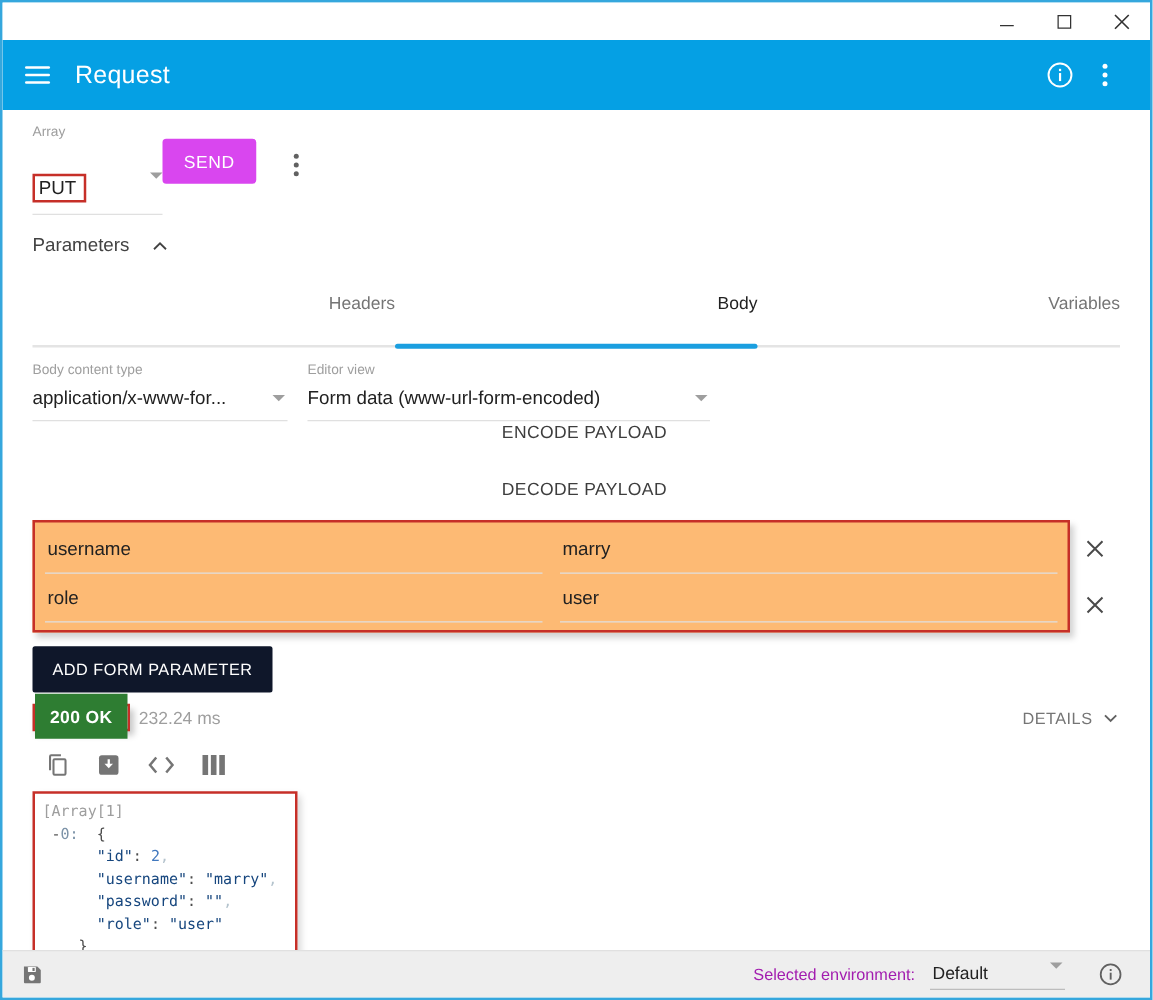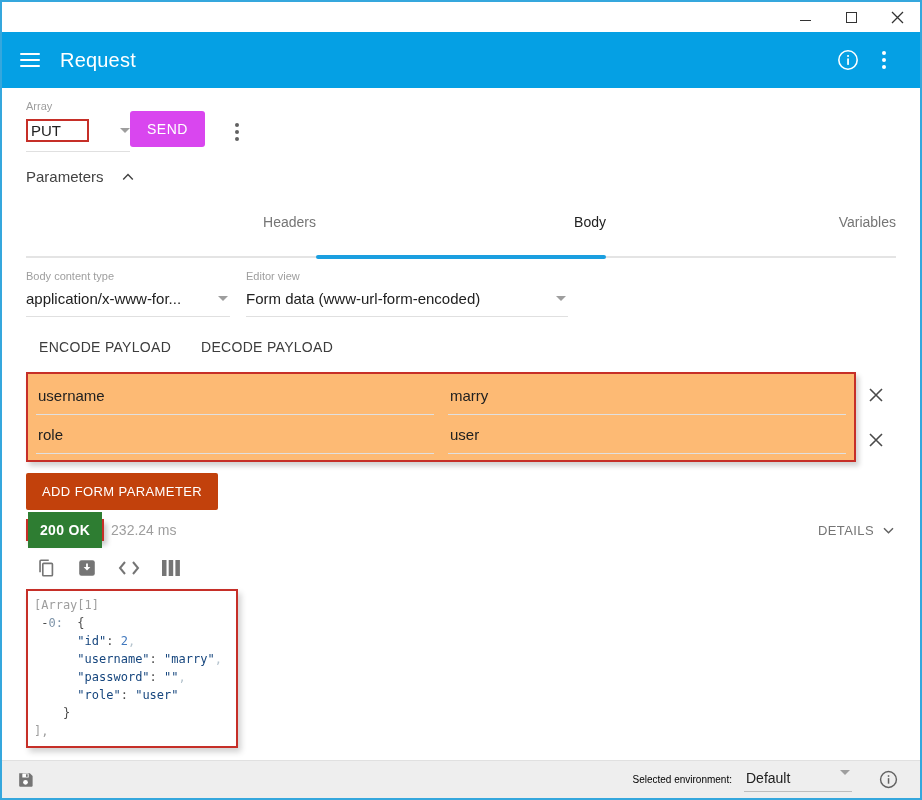--- a/index.html
+++ b/index.html
@@ -26,51 +26,51 @@
   .icon-btn { width: 36px; height: 36px; display: flex; align-items: center; justify-content: center; cursor: pointer; }
   .kebab { display: flex; flex-direction: column; gap: 3px; }
   .kebab i { width: 4px; height: 4px; border-radius: 50%; background: #fff; }
   .kebab.gray i { background: #616161; }
   
   .content { flex: 1 1 auto; padding: 12px 24px 0; overflow: hidden; }
   .field-label { font-size: 11px; color: #9e9e9e; margin-bottom: 7px; }
   .request-row { display: flex; align-items: flex-start; }
   .method-field { width: 104px; flex: 0 0 auto; }
   .method-value { display: flex; align-items: center; justify-content: space-between; border-bottom: 1px solid #e0e0e0; padding-bottom: 9px; cursor: pointer; }
-  .redbox-inline { border: 2px solid #c62f28; padding: 1px 26px 1px 3px; font-size: 15px; }
+  .redbox-inline { border: 2px solid #c62f28; padding: 1px 6px 1px 3px; font-size: 15px; margin-top: 20px; }
   .tri-down { width: 0; height: 0; border-left: 5px solid transparent; border-right: 5px solid transparent; border-top: 5px solid #9e9e9e; }
   .url-field { flex: 1 1 auto; margin-left: 28px; margin-right: 20px; }
   .url-value { display: flex; align-items: center; border-bottom: 1px solid #e0e0e0; padding-bottom: 7px; font-size: 15px; cursor: text; }
   .url-id-box { border: 2px solid #c62f28; padding: 0 3px; margin-left: 1px; }
   .url-chevron { margin-left: auto; }
   .send-btn { margin-top: 11px; background: #d946ef; color: #fff; border: none; border-radius: 3px; font-size: 14px; padding: 10px 17px; letter-spacing: 0.5px; cursor: pointer; font-family: inherit; }
   .req-kebab { margin-left: 14px; margin-top: 14px; }
   .params-toggle { margin-top: 16px; display: flex; align-items: center; gap: 16px; font-size: 15px; color: #424242; cursor: pointer; width: 140px; }
   
   .tabs { margin-top: 18px; display: flex; border-bottom: 2px solid #e4e4e4; }
   .tab { flex: 1; text-align: right; padding: 11px 0 26px; font-size: 14px; color: #757575; cursor: pointer; position: relative; }
   .tab.active { color: #212121; }
   .tab.active::after { content: ""; position: absolute; left: 0; right: 0; bottom: -3px; height: 4px; background: #1b9fe0; border-radius: 2px; }
   
   .selects-row { display: flex; gap: 16px; margin-top: 12px; }
   .select-field.ct { width: 204px; }
   .select-field.ev { width: 322px; }
   .select-value { display: flex; align-items: center; justify-content: space-between; border-bottom: 1px solid #e0e0e0; padding: 1px 2px 9px 0; font-size: 15px; color: #212121; cursor: pointer; white-space: nowrap; }
   
-  .payload-actions { margin-top: 22px; display: flex; gap: 30px; padding-left: 13px; }
+  .payload-actions { display: flex; gap: 30px; padding-left: 13px; flex-direction: column; }
   .text-btn { font-size: 14px; color: #3d3d3d; letter-spacing: 0.3px; cursor: pointer; background: none; border: none; font-family: inherit; padding: 0; }
   
   .param-area { margin-top: 17px; display: flex; align-items: stretch; }
   .param-fields { flex: 1; border: 2px solid #c62f28; box-shadow: 3px 4px 5px rgba(0,0,0,0.18); padding: 2px 8px 6px; background: #fdba74; }
   .param-row { display: flex; gap: 14px; }
   .param-input { flex: 1; border: none; border-bottom: 1px solid #e0e0e0; background: transparent; outline: none; font-size: 15px; color: #212121; padding: 11px 2px 10px; font-family: inherit; }
   .param-closes { width: 40px; flex: 0 0 auto; display: flex; flex-direction: column; justify-content: space-around; align-items: center; }
   .x-btn { width: 22px; height: 22px; cursor: pointer; display: flex; align-items: center; justify-content: center; }
   
-  .add-param-btn { margin-top: 11px; background: #c2410c; color: #fff; border: none; border-radius: 2px; font-size: 13px; padding: 11px 16px; letter-spacing: 0.4px; cursor: pointer; font-family: inherit; }
+  .add-param-btn { margin-top: 11px; background: #0f172a; color: #fff; border: none; border-radius: 2px; font-size: 13px; padding: 11px 16px; letter-spacing: 0.4px; cursor: pointer; font-family: inherit; }
   .status-row { margin-top: 9px; display: flex; align-items: center; }
   .status-badge-wrap { border: 2px solid #c62f28; box-shadow: 3px 4px 5px rgba(0,0,0,0.22); }
   .status-badge { background: #2e7d32; color: #fff; font-size: 14px; font-weight: bold; padding: 10px 12px; letter-spacing: 0.3px; }
   .status-time { color: #9e9e9e; font-size: 14px; margin-left: 7px; }
   .details-btn { margin-left: auto; display: flex; align-items: center; gap: 7px; color: #757575; font-size: 13px; letter-spacing: 0.4px; cursor: pointer; }
   
   .response-icons { margin-top: 16px; display: flex; align-items: center; gap: 19px; padding-left: 9px; }
   .r-icon { cursor: pointer; display: flex; align-items: center; }
   
   .json-box { margin-top: 10px; width: 212px; border: 2px solid #c62f28; box-shadow: 3px 4px 6px rgba(0,0,0,0.18); background: #fff; padding: 5px 4px 6px 6px; font-family: "DejaVu Sans Mono", monospace; font-size: 12px; line-height: 18px; white-space: pre; }
@@ -78,21 +78,21 @@
   .jd { color: #4d4d4d; cursor: pointer; } 
   .ji { color: #7d93a8; }            
   .jp { color: #4d4d4d; }            
   .jk { color: #16467e; }            
   .js { color: #16467e; }            
   .jn { color: #4178be; }            
   .jc { color: #b4c3cd; }            
   
   .footer { flex: 0 0 auto; height: 38px; background: #eee; border-top: 1px solid #e0e0e0; display: flex; align-items: center; padding: 0 14px; }
   .env-group { margin-left: auto; display: flex; align-items: center; gap: 12px; }
-  .env-label { font-size: 10px; color: #000000; }
+  .env-label { font-size: 13px; color: #a21caf; }
   .env-select { display: flex; align-items: flex-start; justify-content: space-between; gap: 10px; min-width: 108px; border-bottom: 1px solid #bdbdbd; padding: 2px 2px 5px; font-size: 14px; color: #212121; cursor: pointer; }
   .footer .icon-btn { margin-left: 6px; }
 </style>
 </head>
 <body>
 
 <div class="titlebar">
   <div class="win-btn">
       <span class="min-glyph"></span>
     </div>

